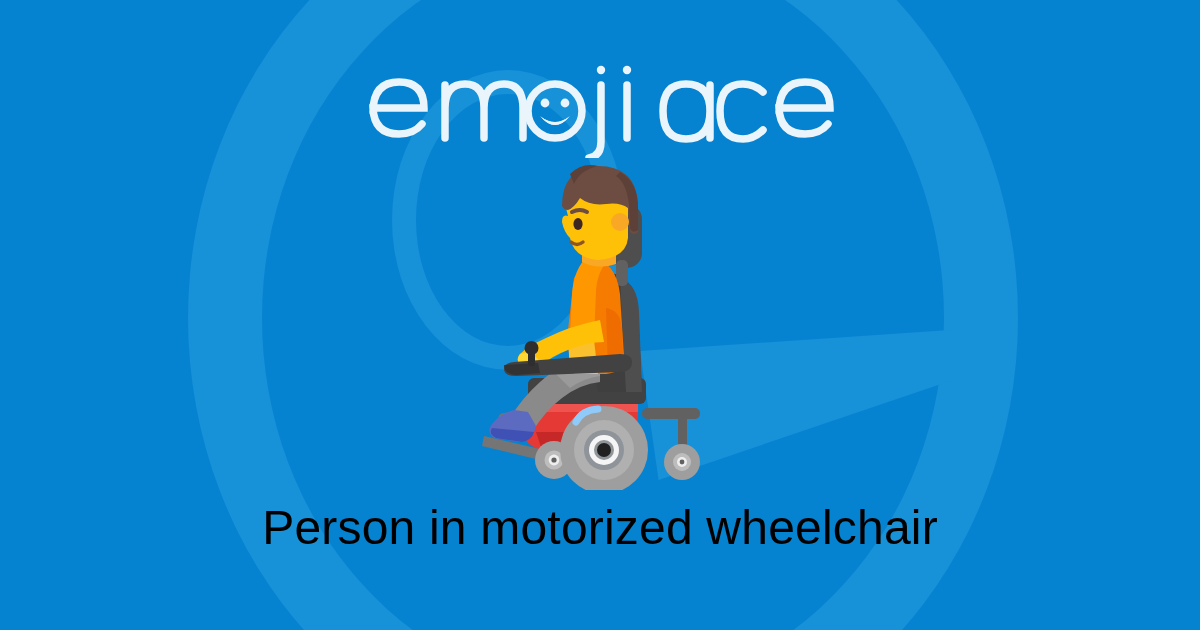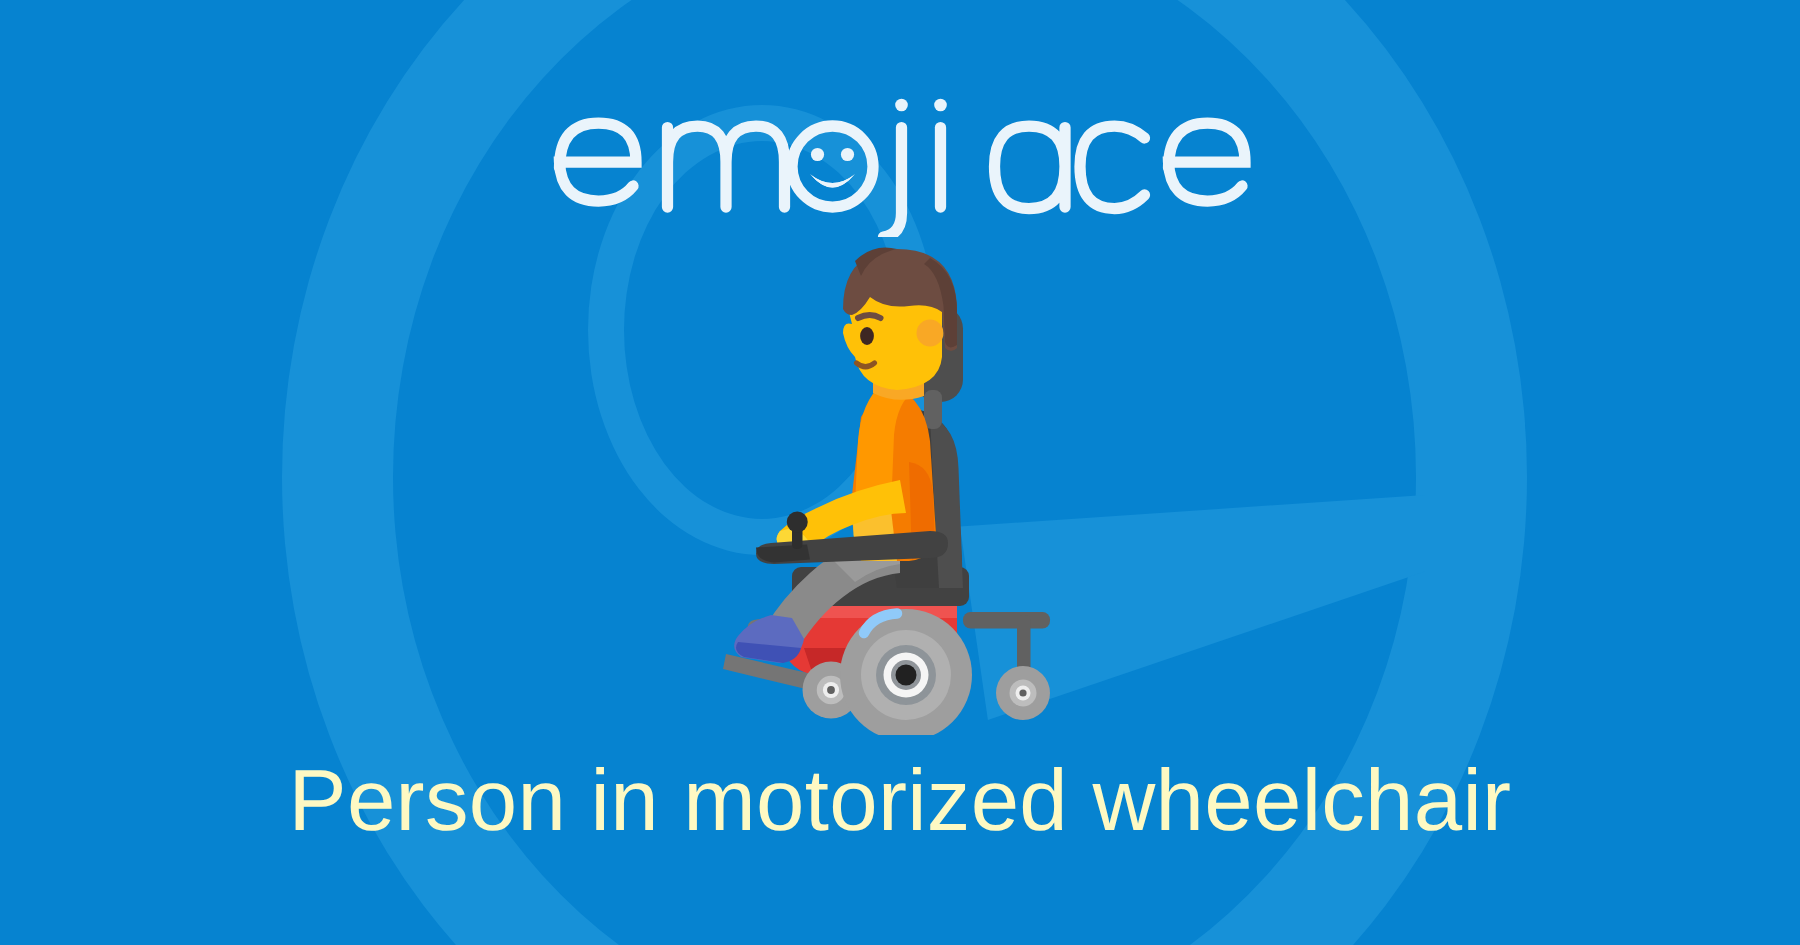--- a/index.html
+++ b/index.html
@@ -93,22 +93,22 @@
     height: 100%;
   }
 
   
   .caption {
     position: absolute;
     left: 0;
     top: 500px;
     width: 1200px;
     text-align: center;
-    color: #fef9c3;
-    font-size: 58px;
+    color: #000000;
+    font-size: 48px;
     font-weight: 300;
     letter-spacing: 0.2px;
     font-family: "Liberation Sans", sans-serif;
     white-space: nowrap;
   }
 </style>
 </head>
 <body>
 
 <div id="stage">

